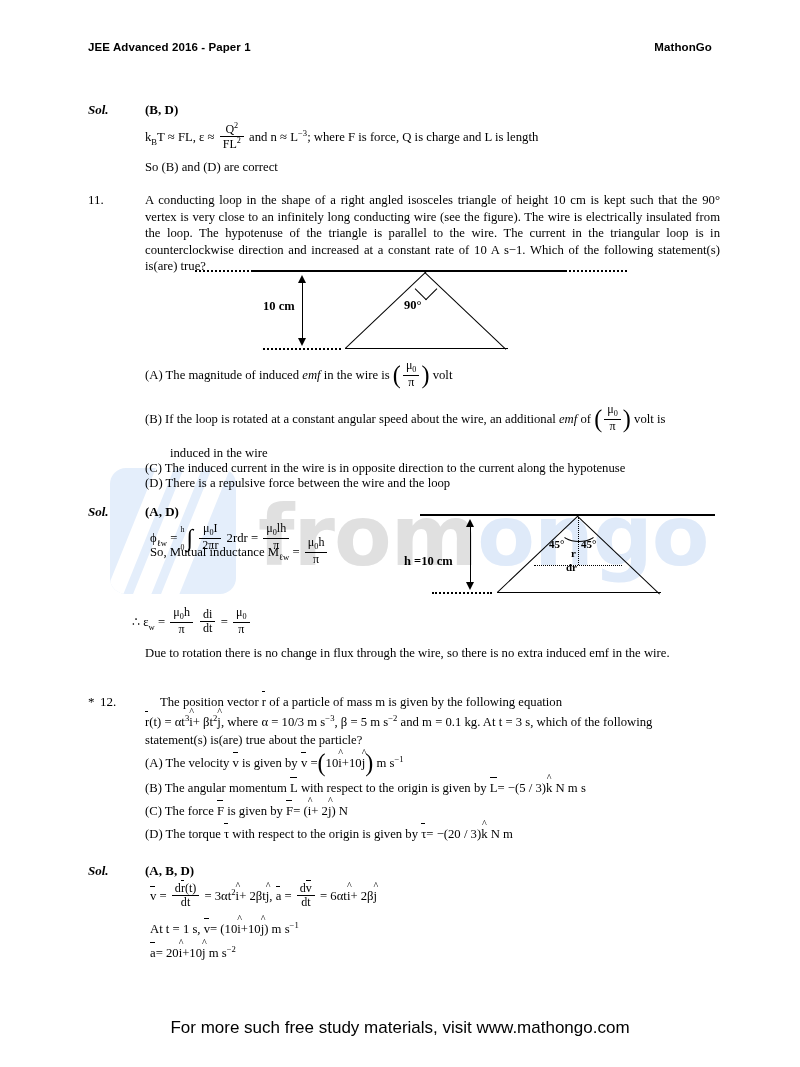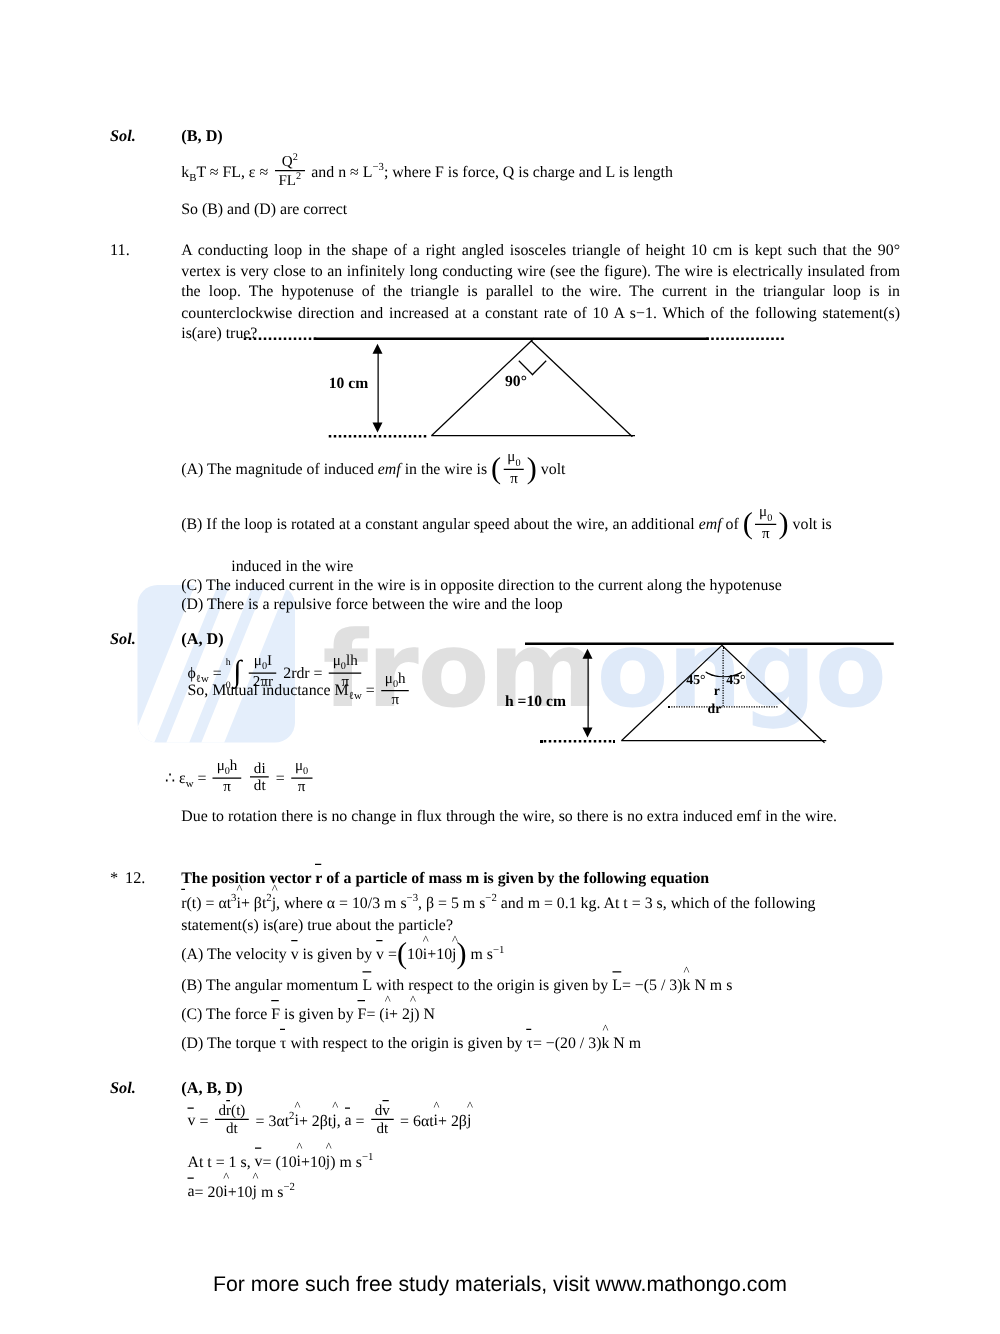--- a/index.html
+++ b/index.html
@@ -251,20 +251,24 @@
     <i class="s1"></i>
       <i class="s2"></i>
       <i class="s3"></i>
   </div>
   <div class="wm-text">
     <span class="g1">from</span><span class="g2">ongo</span>
   </div>
 
   <div class="content">
 
+    <div class="hdr">
+      <span>JEE Advanced 2016 - Paper 1</span>
+      <span>MathonGo</span>
+    </div>
 
     <div class="blk" style="left:88px; top:100px;">
       <span class="lbl-sol">Sol.</span>
     </div>
     <div class="blk" style="left:145px; top:100px;">
       <span class="ans">(B, D)</span>
     </div>
 
     <div class="blk body-txt" style="left:145px; top:124px; width:560px;">
       <span>k</span><sub class="sm">B</sub><span>T ≈ FL, ε ≈</span>
@@ -313,21 +317,21 @@
       <span>volt</span>
     </div>
 
     <div class="blk opt" style="left:145px; top:405px; width:585px; text-align:justify;">
       <span>(B) If the loop is rotated at a constant angular speed about the wire, an additional</span>
       <span class="mi">emf</span>
       <span>of</span>
       <span class="paren-big">(</span><span class="frac"><span class="num"><span>μ</span><sub class="sm">0</sub></span><span class="den">π</span></span><span class="paren-big">)</span>
       <span>volt is</span>
     </div>
-    <div class="blk opt" style="left:170px; top:445px;margin-left:15px;">
+    <div class="blk opt" style="left:170px; top:445px;">
       <span>induced in the wire</span>
     </div>
 
     <div class="blk opt" style="left:145px; top:475px;">
       <span>(D) There is a repulsive force between the wire and the loop</span>
     </div>
     <div class="blk opt" style="left:145px; top:460px;">
       <span>(C) The induced current in the wire is in opposite direction to the current along the hypotenuse</span>
     </div>
 
@@ -392,21 +396,21 @@
       <span>Due to rotation there is no change in flux through the wire, so there is no extra induced emf in the wire.</span>
     </div>
 
     <div class="blk qnum" style="left:88px; top:694px;">
       <span>*</span>
     </div>
     <div class="blk qnum" style="left:100px; top:694px;">
       <span>12.</span>
     </div>
 
-    <div class="blk body-txt" style="left:145px; top:694px; white-space:nowrap;font-weight:bold;">
+    <div class="blk body-txt" style="left:160px; top:694px; white-space:nowrap;">
       <span>The position vector</span>
       <span class="vecwrap"><span class="bar"></span><span>r</span></span>
       <span>of a particle of mass m is given by the following equation</span>
     </div>
 
     <div class="blk body-txt" style="left:145px; top:713px; white-space:nowrap;">
       <span class="vecwrap"><span class="bar"></span><span>r</span></span><span>(t) = αt</span><sup class="sm">3</sup><span class="hatwrap"><span class="hat">^</span><span>i</span></span><span>+ βt</span><sup class="sm">2</sup><span class="hatwrap"><span class="hat">^</span><span>j</span></span><span>, where α = 10/3 m s</span><sup class="sm">−3</sup><span>, β = 5 m s</span><sup class="sm">−2</sup>
       <span>and m = 0.1 kg. At t = 3 s, which of the following</span>
     </div>
 

